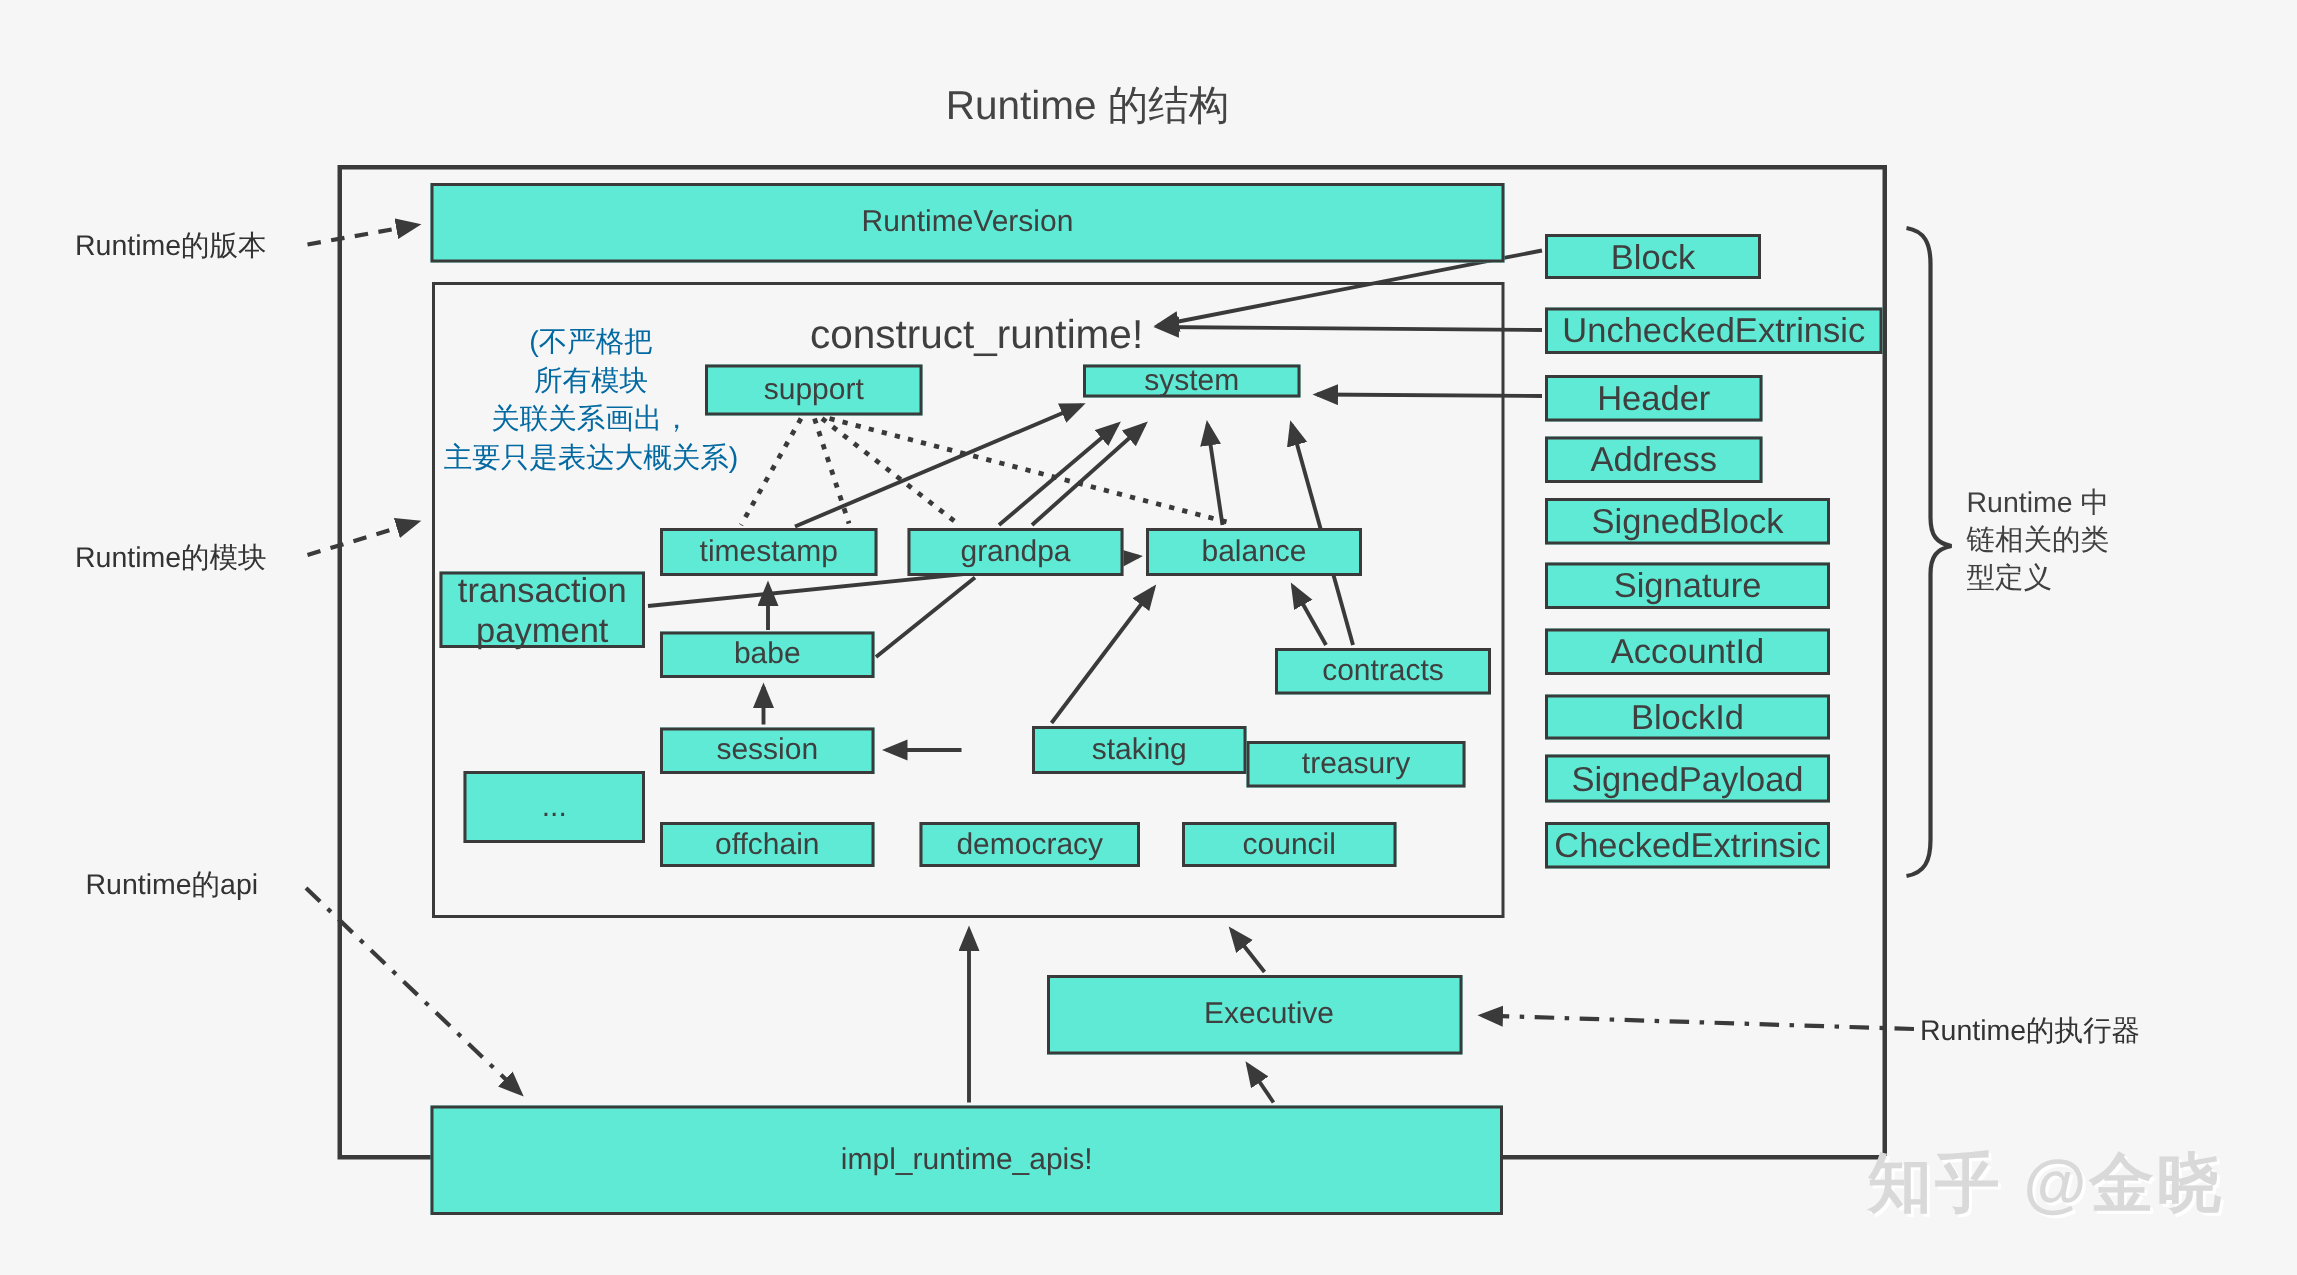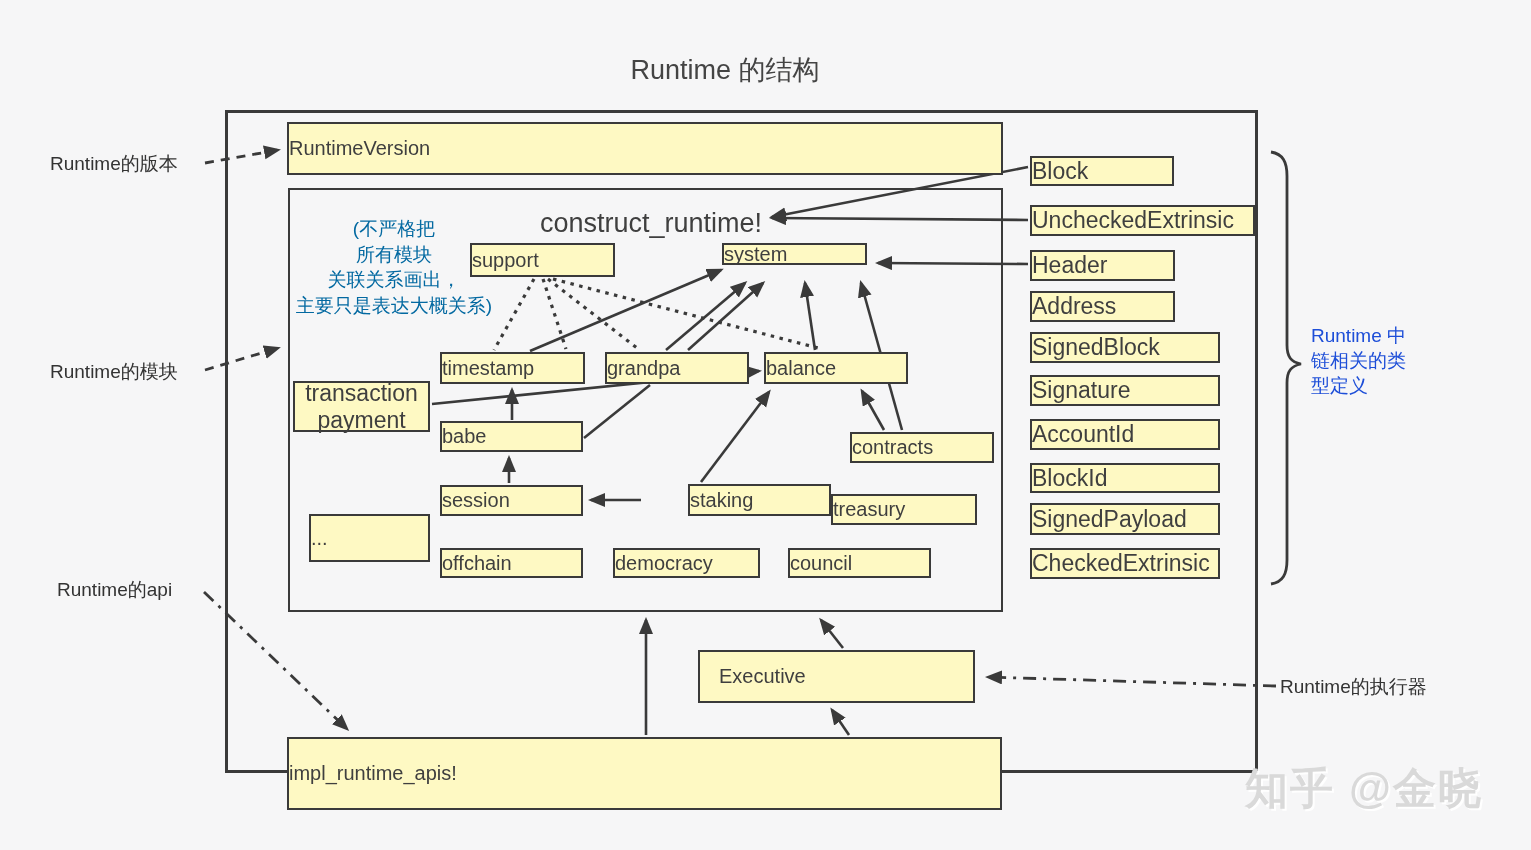--- a/index.html
+++ b/index.html
@@ -4,23 +4,23 @@
 <style>
   html,body{margin:0;padding:0;}
   body{
     width:1531px;height:850px;position:relative;overflow:hidden;
     background:#f6f6f7;
     font-family:"Liberation Sans","DejaVu Sans",sans-serif;
     color:#3f3f3f;
   }
   .box{
     position:absolute;
-    background:#fef9c3;
+    background:#5eead4;
     border:2.5px solid #3a3a3a;
-    display:flex;align-items:center;
+    display:flex;align-items:center;justify-content:center;
     font-size:20px;color:#3f3f3f;
     box-sizing:border-box;
     text-align:center;line-height:1.15;
   }
   .frame{
     position:absolute;border:2.5px solid #3a3a3a;background:transparent;box-sizing:border-box;
   }
   .label{
     position:absolute;font-size:19px;color:#333;white-space:nowrap;
   }
@@ -31,21 +31,21 @@
   #note{
     position:absolute;left:294px;top:216px;width:200px;
     font-size:19px;line-height:25.5px;text-align:center;color:#0369a1;
   }
   #construct-runtime-label{
     position:absolute;left:540px;top:208px;width:210px;text-align:center;
     font-size:27px;color:#3f3f3f;
   }
   #chain-types-label{
     position:absolute;left:1311px;top:323px;width:112px;
-    font-size:19px;line-height:25px;color:#1d4ed8;white-space:normal;
+    font-size:19px;line-height:25px;color:#404040;white-space:normal;
   }
   #watermark{
     position:absolute;left:1245px;top:760px;width:280px;
     font-size:43px;font-weight:bold;letter-spacing:2px;
     color:#d9d9d9;text-shadow:2px 2px 0 rgba(255,255,255,0.95);
     white-space:nowrap;
   }
   svg{position:absolute;left:0;top:0;}
   .txt-sm{font-size:23px;}
 </style>

